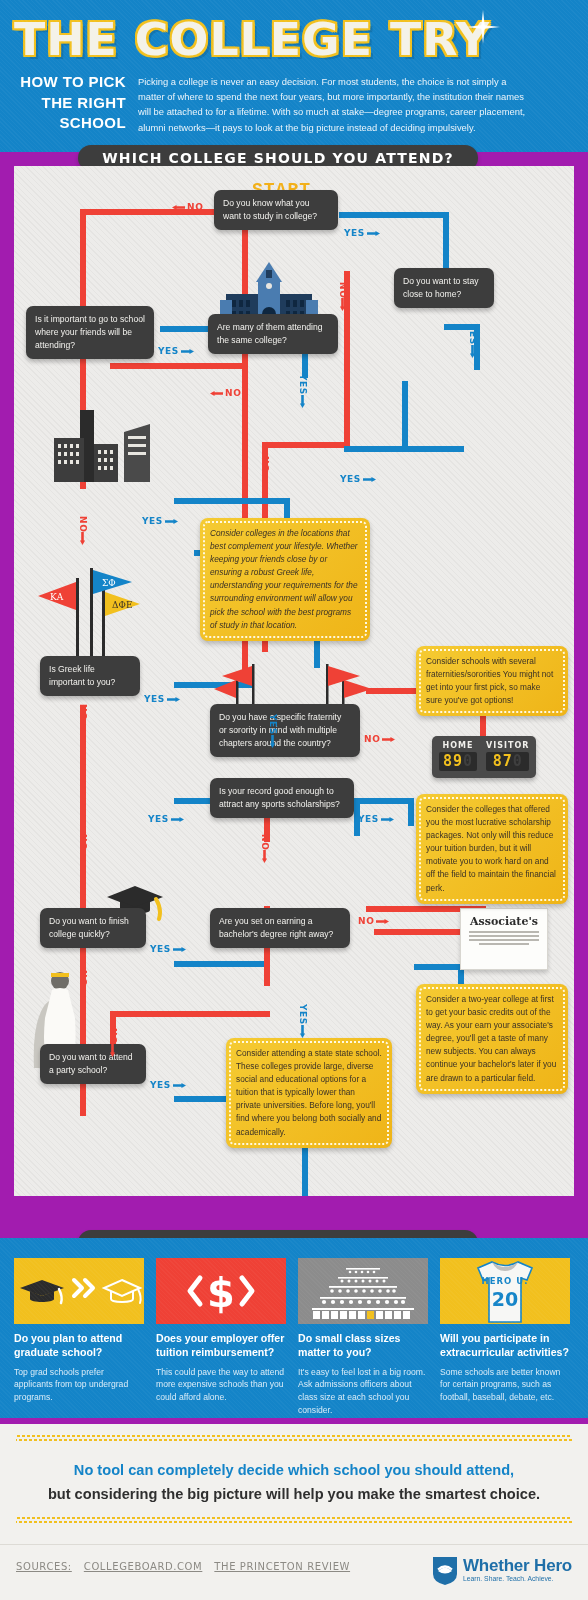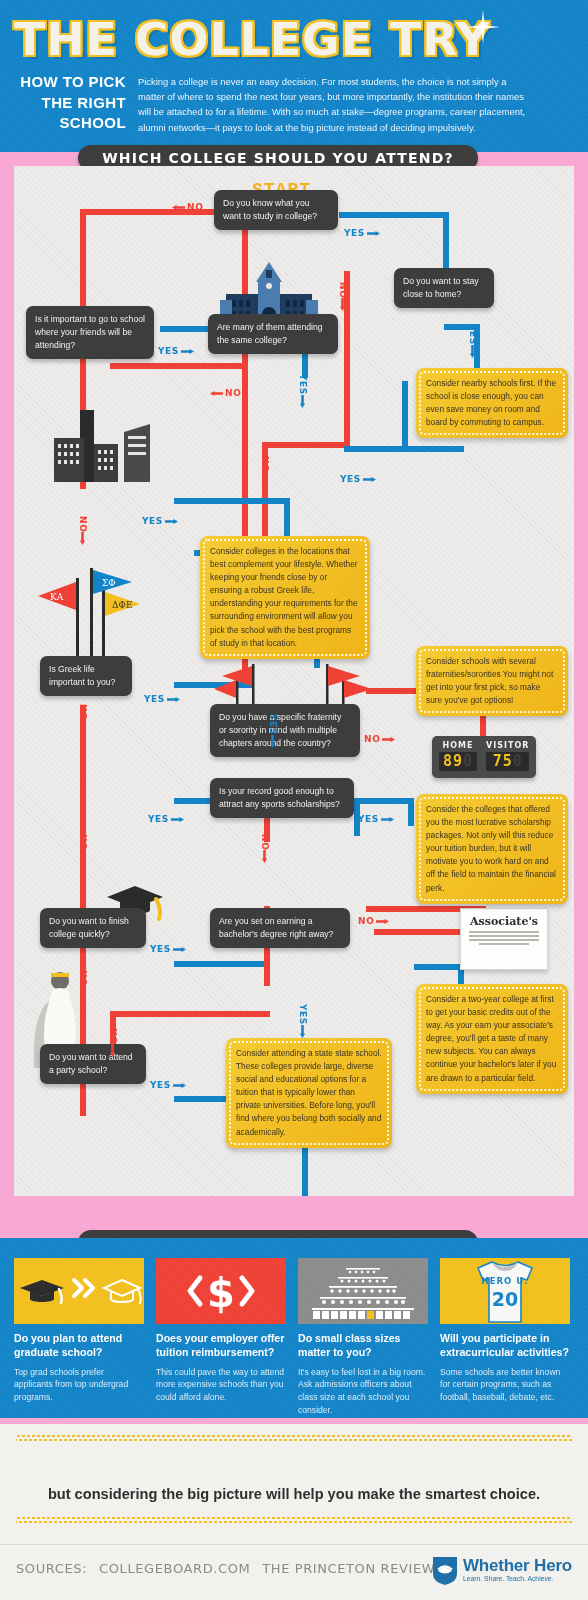--- a/index.html
+++ b/index.html
@@ -7,21 +7,21 @@
     width: 588px;
     height: 1600px;
     font-family: "Liberation Sans", sans-serif;
     background: #f0efec;
     overflow: hidden;
   }
   #page {
     position: relative;
     width: 588px;
     height: 1600px;
-    background: #f9a8d4;
+    background: #a21caf;
   }
 
   
   .header {
     position: absolute; left: 0; top: 0;
     width: 588px; height: 152px;
     background: #1484c8;
   }
   .header::after {
     content:""; position:absolute; inset:0;
@@ -234,22 +234,22 @@
   }
 
   
   .footer {
     position:absolute; left:0; top: 1544px; width: 588px; height: 56px;
     background:#f2f1ee; border-top: 1px solid #dddbd5;
   }
   .sources {
     position:absolute; left: 16px; top: 16px;
     font-family:"DejaVu Sans", sans-serif;
-    font-size: 13px; color:#8c8a84; letter-spacing:.6px;
-    display:flex; gap: 12px;
+    font-size: 10px; color:#8c8a84; letter-spacing:.6px;
+    display:flex; gap: 12px; text-decoration: underline;
   }
   .logo { position:absolute; right: 16px; top: 10px; display:flex; align-items:center; gap:5px; }
   .logo-shield { width: 26px; height: 30px; }
   .logo-txt { line-height:1; }
   .logo-name { font-weight:bold; font-size: 17px; color:#1f6fa8; letter-spacing:-.2px; }
   .logo-tag { font-size: 6.8px; color:#1f6fa8; margin-top:2px; }
 </style>
 </head>
 <body>
 
@@ -411,46 +411,45 @@
     </svg>
 
     <div class="scoreboard" style="left:418px;top:570px;">
       <div class="sb-row">
         <div class="sb-col">
           <div class="sb-label">HOME</div>
           <div class="sb-digits"><span>89</span><span class="sb-dim">0</span></div>
         </div>
         <div class="sb-col">
           <div class="sb-label">VISITOR</div>
-          <div class="sb-digits"><span>75</span><span class="sb-dim">0</span></div>
+          <div class="sb-digits"><span>87</span><span class="sb-dim">0</span></div>
         </div>
       </div>
     </div>
 
     <div class="diploma" style="left:446px;top:742px;width:88px;height:62px;">
       <div class="diploma-title">Associate's</div>
       <div class="diploma-line"></div>
       <div class="diploma-line"></div>
       <div class="diploma-line"></div>
       <div class="diploma-line s"></div>
     </div>
 
     <div class="qbox" style="left:200px;top:24px;width:124px;">Do you know what you want to study in college?</div>
     <div class="qbox" style="left:12px;top:140px;width:128px;">Is it important to go to school where your friends will be attending?</div>
     <div class="qbox" style="left:194px;top:148px;width:130px;">Are many of them attending the same college?</div>
     <div class="qbox" style="left:380px;top:102px;width:100px;">Do you want to stay close to home?</div>
-    <div class="qbox" style="left:26px;top:490px;width:92px;">Is Greek life important to you?</div>
+    <div class="qbox" style="left:26px;top:490px;width:100px;">Is Greek life important to you?</div>
     <div class="qbox" style="left:196px;top:538px;width:150px;">Do you have a specific fraternity or sorority in mind with multiple chapters around the country?</div>
     <div class="qbox" style="left:196px;top:612px;width:144px;">Is your record good enough to attract any sports scholarships?</div>
     <div class="qbox" style="left:26px;top:742px;width:106px;">Do you want to finish college quickly?</div>
     <div class="qbox" style="left:196px;top:742px;width:140px;">Are you set on earning a bachelor's degree right away?</div>
     <div class="qbox" style="left:26px;top:878px;width:106px;">Do you want to attend a party school?</div>
 
-    <div class="ybox" style="left:402px;top:202px;width:152px;">Consider nearby schools first. If the school is close enough, you can even save money on room and board by commuting to campus.</div>
-    <div class="ybox" style="left:186px;top:370px;width:170px;">Consider colleges in the locations that best complement your lifestyle. Whether keeping your friends close by or ensuring a robust Greek life, understanding your requirements for the surrounding environment will allow you pick the school with the best programs of study in that location.</div>
+    <div class="ybox" style="left:186px;top:352px;width:170px;font-style:italic;">Consider colleges in the locations that best complement your lifestyle. Whether keeping your friends close by or ensuring a robust Greek life, understanding your requirements for the surrounding environment will allow you pick the school with the best programs of study in that location.</div>
     <div class="ybox" style="left:402px;top:480px;width:152px;">Consider schools with several fraternities/sororities You might not get into your first pick, so make sure you've got options!</div>
     <div class="ybox" style="left:402px;top:628px;width:152px;">Consider the colleges that offered you the most lucrative scholarship packages. Not only will this reduce your tuition burden, but it will motivate you to work hard on and off the field to maintain the financial perk.</div>
     <div class="ybox" style="left:402px;top:818px;width:152px;">Consider a two-year college at first to get your basic credits out of the way. As your earn your associate's degree, you'll get a taste of many new subjects. You can always continue your bachelor's later if you are drawn to a particular field.</div>
     <div class="ybox" style="left:186px;top:872px;width:166px;margin-left:26px;">Consider attending a state state school. These colleges provide large, diverse social and educational options for a tuition that is typically lower than private universities. Before long, you'll find where you belong both socially and academically.</div>
 
     <div class="lbl no" style="left:158px;top:36px;">
       <svg class="hand" viewBox="0 0 20 12">
           <path d="M0 6 l7 -4 v2 h13 v4 h-13 v2 z" fill="#ef4136"></path>
         </svg>
       <span>NO</span>
@@ -712,20 +711,21 @@
           <text x="65" y="48" font-family="DejaVu Sans, sans-serif" font-weight="bold" font-size="19" fill="#1484c8" text-anchor="middle">20</text>
         </svg>
       </div>
       <div class="card-h">Will you participate in extracurricular activities?</div>
       <div class="card-p">Some schools are better known for certain programs, such as football, baseball, debate, etc.</div>
     </div>
   </div>
 
   <div class="concl">
     <div class="dotline" style="top:10px;"></div>
+    <div class="concl-l1">No tool can completely decide which school you should attend,</div>
     <div class="concl-l2">but considering the big picture will help you make the smartest choice.</div>
     <div class="dotline" style="top:92px;"></div>
   </div>
 
   <div class="footer">
     <div class="sources">
       <span>SOURCES:</span>
       <span>COLLEGEBOARD.COM</span>
       <span>THE PRINCETON REVIEW</span>
     </div>

